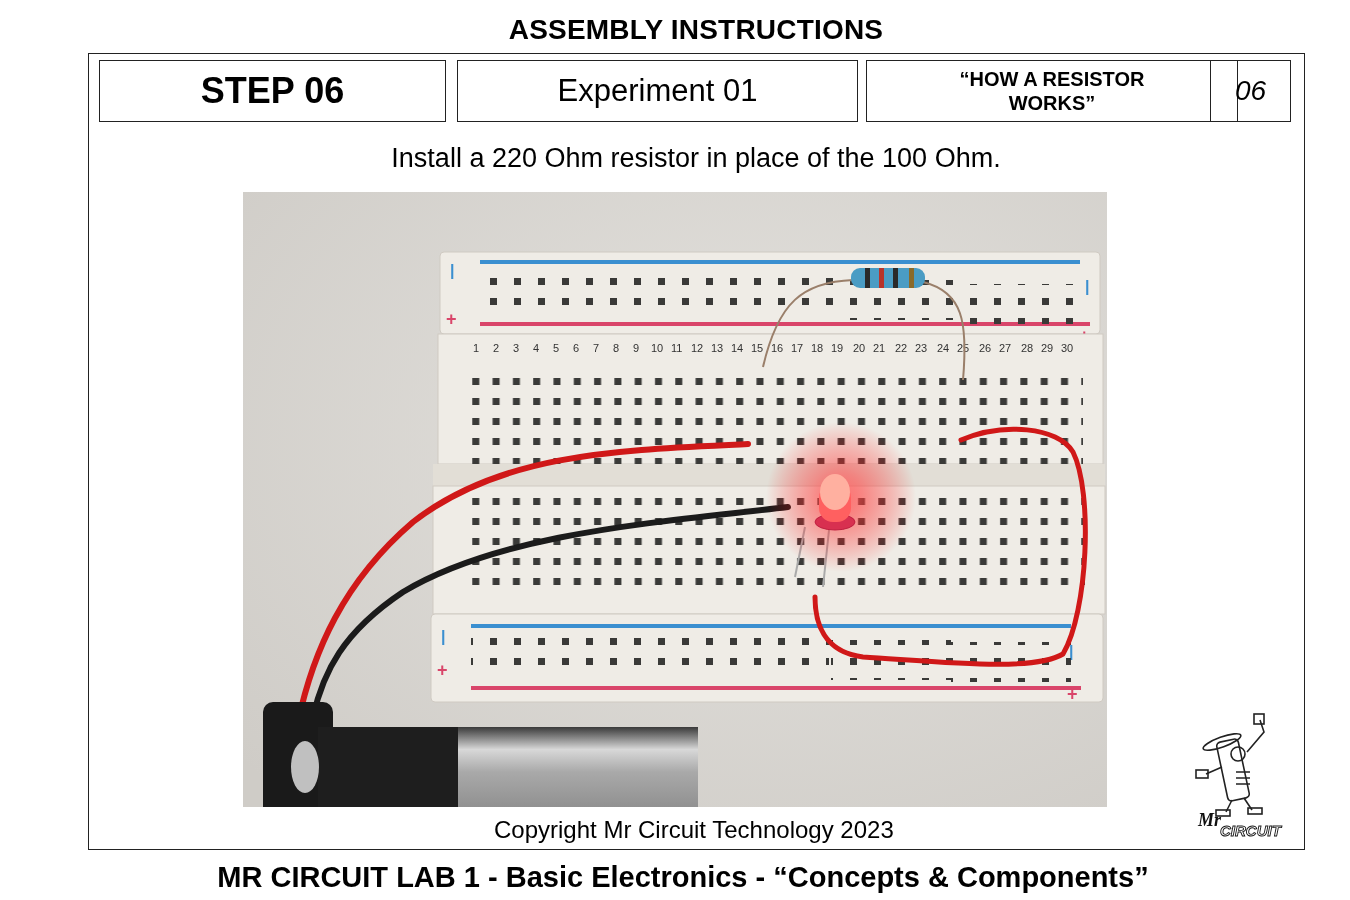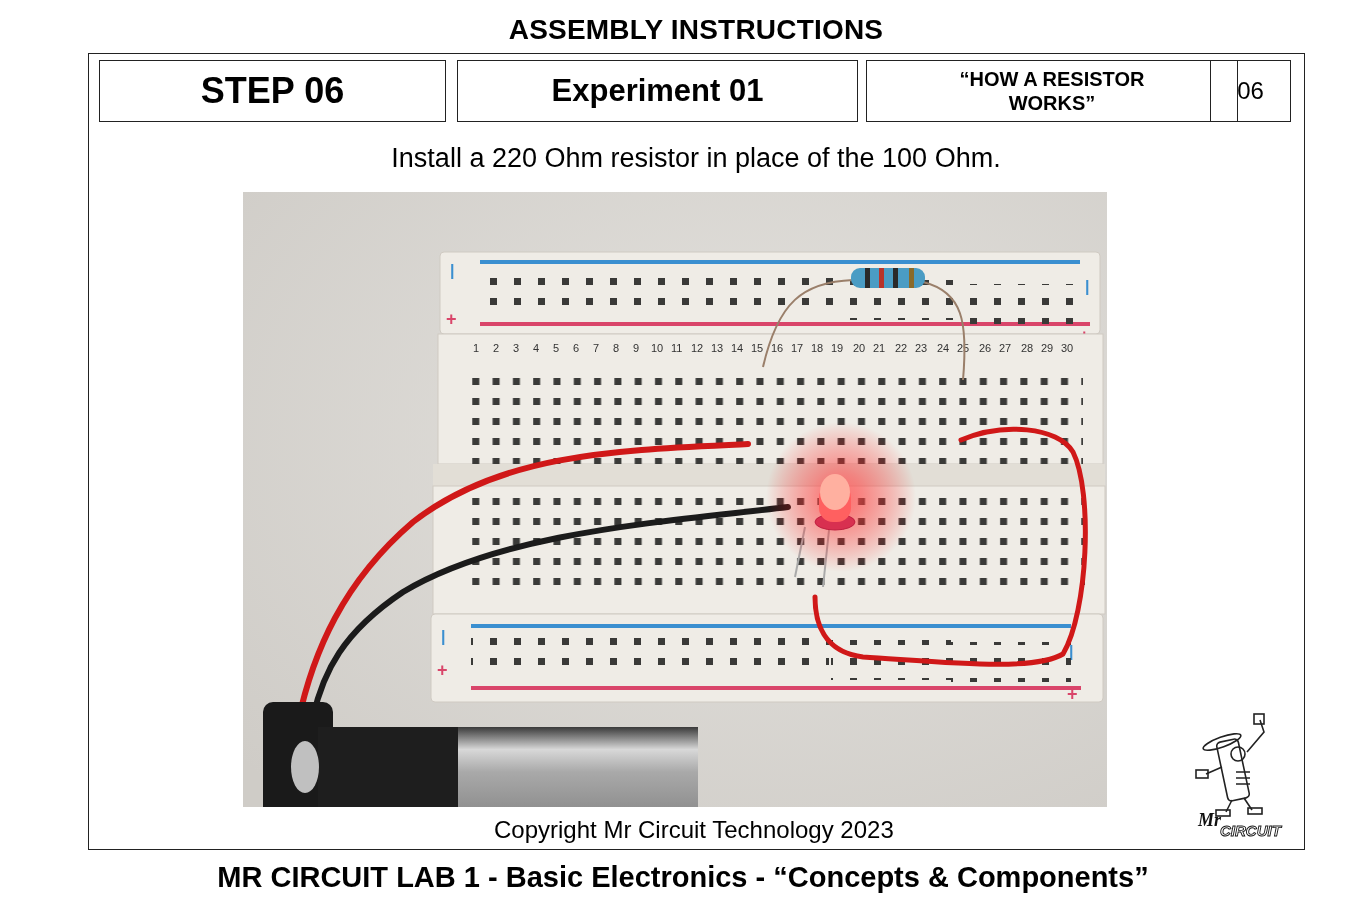--- a/index.html
+++ b/index.html
@@ -5,23 +5,23 @@
   html, body { margin:0; padding:0; background:#ffffff; }
   body { width:1350px; height:900px; position:relative; overflow:hidden;
          font-family:"Liberation Sans", sans-serif; color:#000; }
   .page-title { position:absolute; left:0; top:14px; width:1392px; text-align:center;
                 font-weight:bold; font-size:28px; letter-spacing:0.2px; }
   .frame { position:absolute; left:88px; top:53px; width:1217px; height:797px;
            border:1.5px solid #222; box-sizing:border-box; }
   .hbox { position:absolute; border:1.5px solid #222; box-sizing:border-box;
           display:flex; align-items:center; justify-content:center; text-align:center; }
   .step { left:99px; top:60px; width:347px; height:62px; font-size:36px; font-weight:bold; }
-  .exp  { left:457px; top:60px; width:401px; height:62px; font-size:31px; font-weight:bold; }
+  .exp  { left:457px; top:60px; width:401px; height:62px; font-size:31px; font-weight:normal; }
   .topic{ left:866px; top:60px; width:372px; height:62px; font-size:20px; font-weight:bold; line-height:24px; }
-  .num  { left:1210px; top:60px; width:81px; height:62px; font-size:24px; }
+  .num  { left:1210px; top:60px; width:81px; height:62px; font-size:28px;font-style:italic; }
   .instruction { position:absolute; left:0; top:143px; width:1392px; text-align:center; font-size:27px; }
   .photo { position:absolute; left:243px; top:192px; width:864px; height:615px; background:#dcdad6; overflow:hidden; }
   .copyright { position:absolute; left:494px; top:816px; font-size:24px; }
   .logo { position:absolute; left:1192px; top:712px; width:104px; height:130px;font-style:italic; }
   .footer { position:absolute; left:0; top:861px; width:1366px; text-align:center; font-weight:bold; font-size:29px; }
 </style>
 </head>
 <body>
 
 <div class="page-title">ASSEMBLY INSTRUCTIONS</div>

